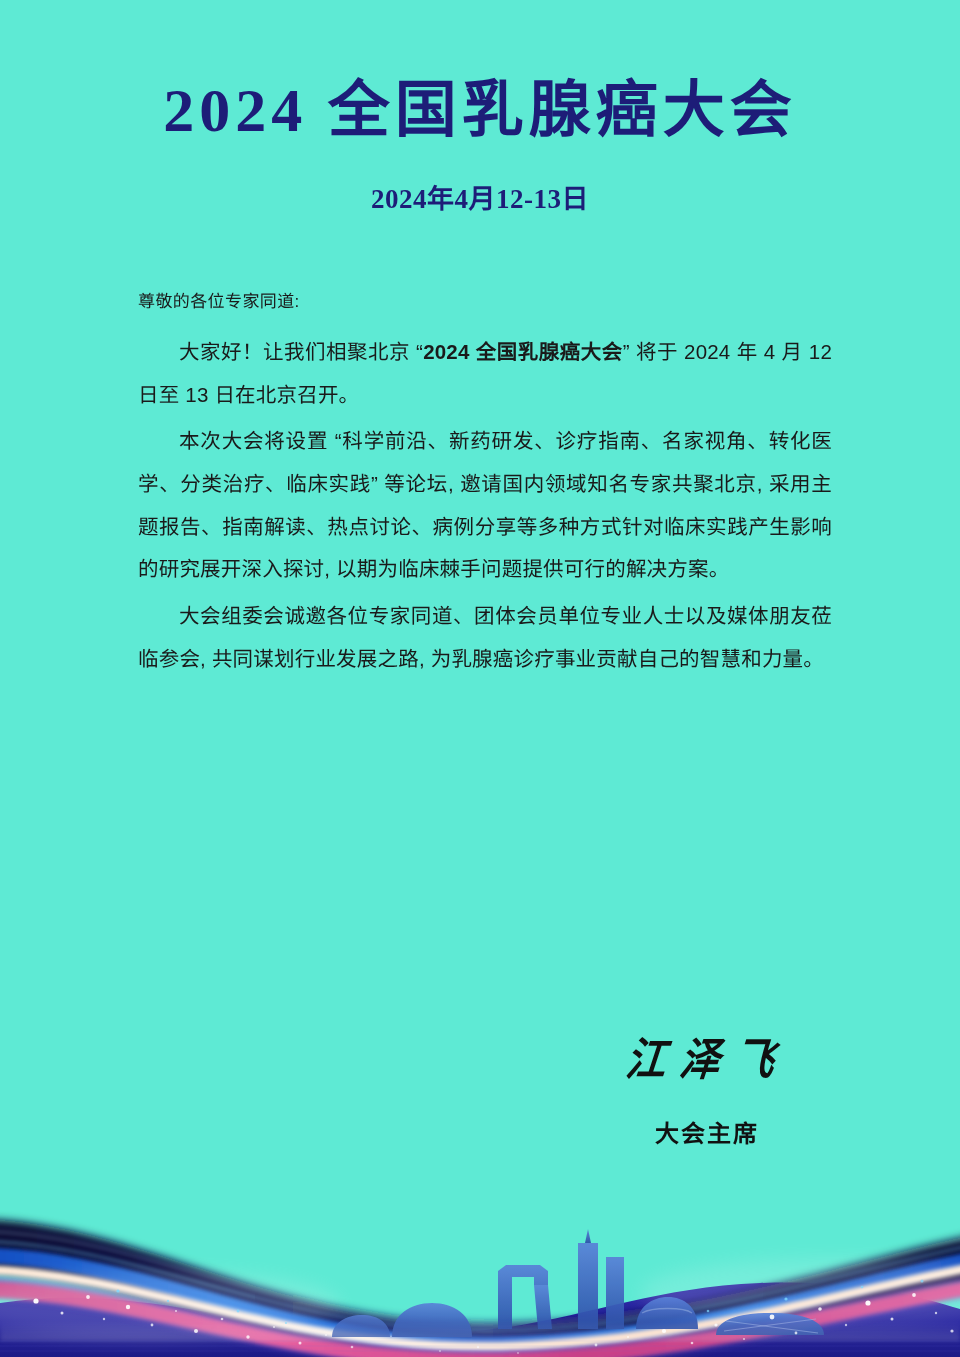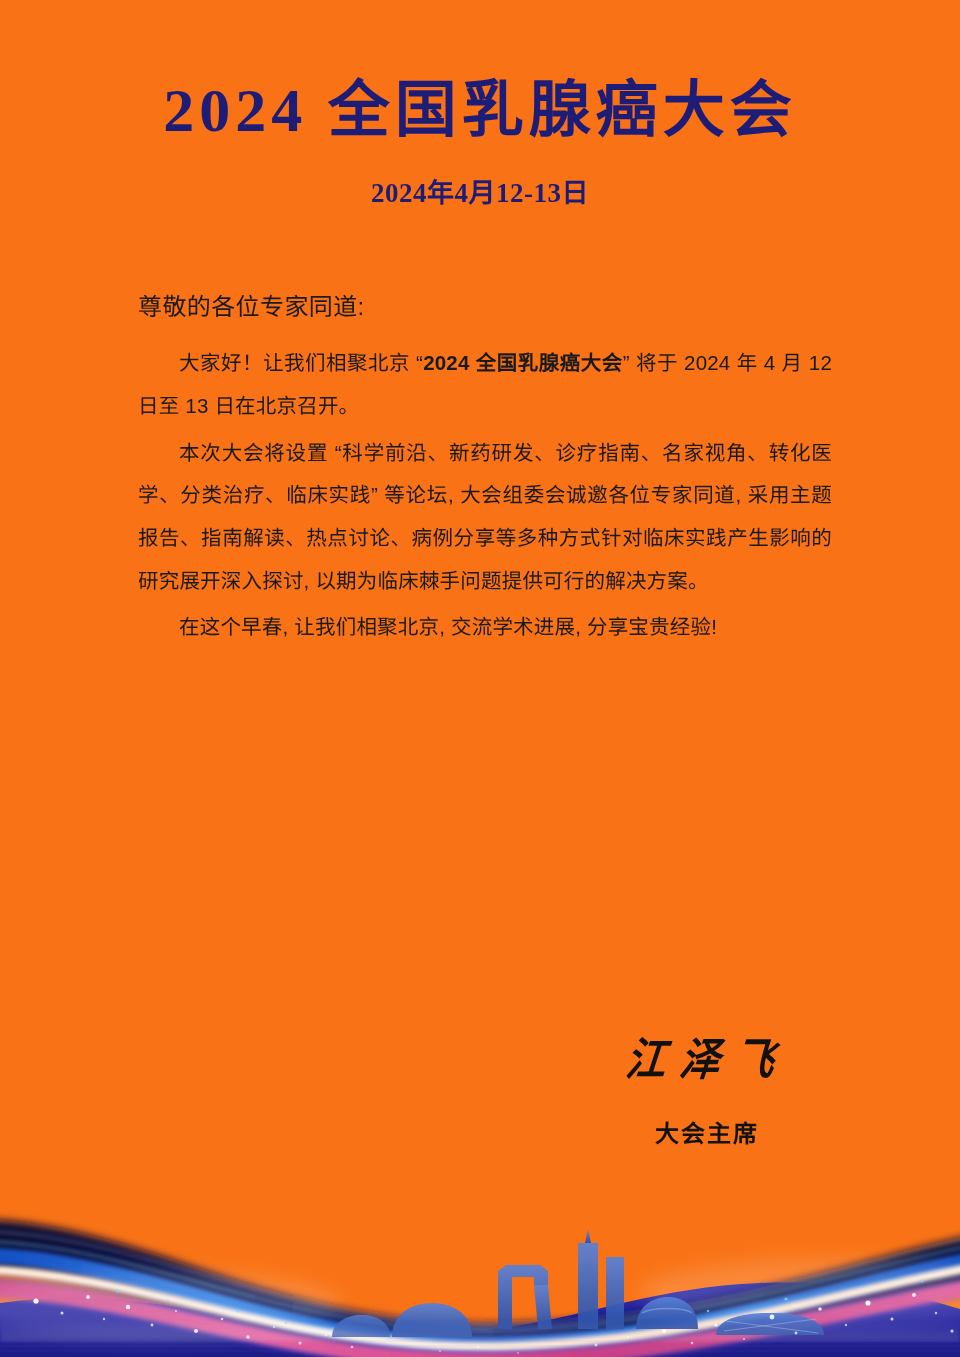--- a/index.html
+++ b/index.html
@@ -6,21 +6,21 @@
   html, body {
     margin: 0;
     padding: 0;
     background: #ffffff;
   }
   .page {
     position: relative;
     width: 960px;
     height: 1357px;
     margin: 0 auto;
-    background: #f97316;
+    background: #5eead4;
     overflow: hidden;
     font-family: "Liberation Sans", "DejaVu Sans", sans-serif;
   }
 
   
   .header {
     position: absolute;
     top: 0; left: 0;
     width: 960px;
     text-align: center;
@@ -30,39 +30,39 @@
     padding-top: 78px;
     font-family: "Liberation Serif", "DejaVu Serif", serif;
     font-size: 62px;
     font-weight: 700;
     line-height: 1.05;
     letter-spacing: 5px;
     color: #1d1d78;
     white-space: nowrap;
   }
   .conf-date {
-    margin: 2px;
+    margin: 8px;
     padding-top: 26px;
     font-family: "Liberation Serif", "DejaVu Serif", serif;
     font-size: 27px;
     font-weight: 700;
     letter-spacing: 0.5px;
     color: #1d1d78;
   }
 
   
   .letter {
     position: absolute;
     left: 138px;
     top: 288px;
     width: 694px;
     color: #1a1a1a;
   }
   .salutation {
-    font-size: 24px;
+    font-size: 17px;
     line-height: 1.6;
     margin: 0 0 16px 0;
     letter-spacing: 0.4px;
   }
   .para {
     font-size: 20.5px;
     line-height: 2.08;
     margin: 0 0 4px 0;
     text-align: justify;
     text-justify: inter-ideograph;
@@ -120,25 +120,25 @@
     <h1 class="conf-title">2024 全国乳腺癌大会</h1>
     <p class="conf-date">2024年4月12-13日</p>
   </div>
 
   <div class="letter">
 
     <p class="salutation">尊敬的各位专家同道:</p>
 
     <p class="para"><span>大家好！让我们相聚北京 “</span><b>2024 全国乳腺癌大会</b><span>” 将于 2024 年 4 月 12 日至 13 日在北京召开。</span></p>
 
-    <p class="para">本次大会将设置 “科学前沿、新药研发、诊疗指南、名家视角、转化医学、分类治疗、临床实践” 等论坛, 大会组委会诚邀各位专家同道, 采用主题报告、指南解读、热点讨论、病例分享等多种方式针对临床实践产生影响的研究展开深入探讨, 以期为临床棘手问题提供可行的解决方案。</p>
-
-
-
-    <p class="para no-indent-tail">在这个早春, 让我们相聚北京, 交流学术进展, 分享宝贵经验!</p>
+    <p class="para">本次大会将设置 “科学前沿、新药研发、诊疗指南、名家视角、转化医学、分类治疗、临床实践” 等论坛, 邀请国内领域知名专家共聚北京, 采用主题报告、指南解读、热点讨论、病例分享等多种方式针对临床实践产生影响的研究展开深入探讨, 以期为临床棘手问题提供可行的解决方案。</p>
+
+
+    <p class="para">大会组委会诚邀各位专家同道、团体会员单位专业人士以及媒体朋友莅临参会, 共同谋划行业发展之路, 为乳腺癌诊疗事业贡献自己的智慧和力量。</p>
+
 
   </div>
 
   <div class="signature-block">
     <div class="signature-name">江泽飞</div>
     <div class="signature-role">大会主席</div>
   </div>
 
   <div class="footer-art">
     <svg viewBox="0 0 960 172" preserveAspectRatio="none">

